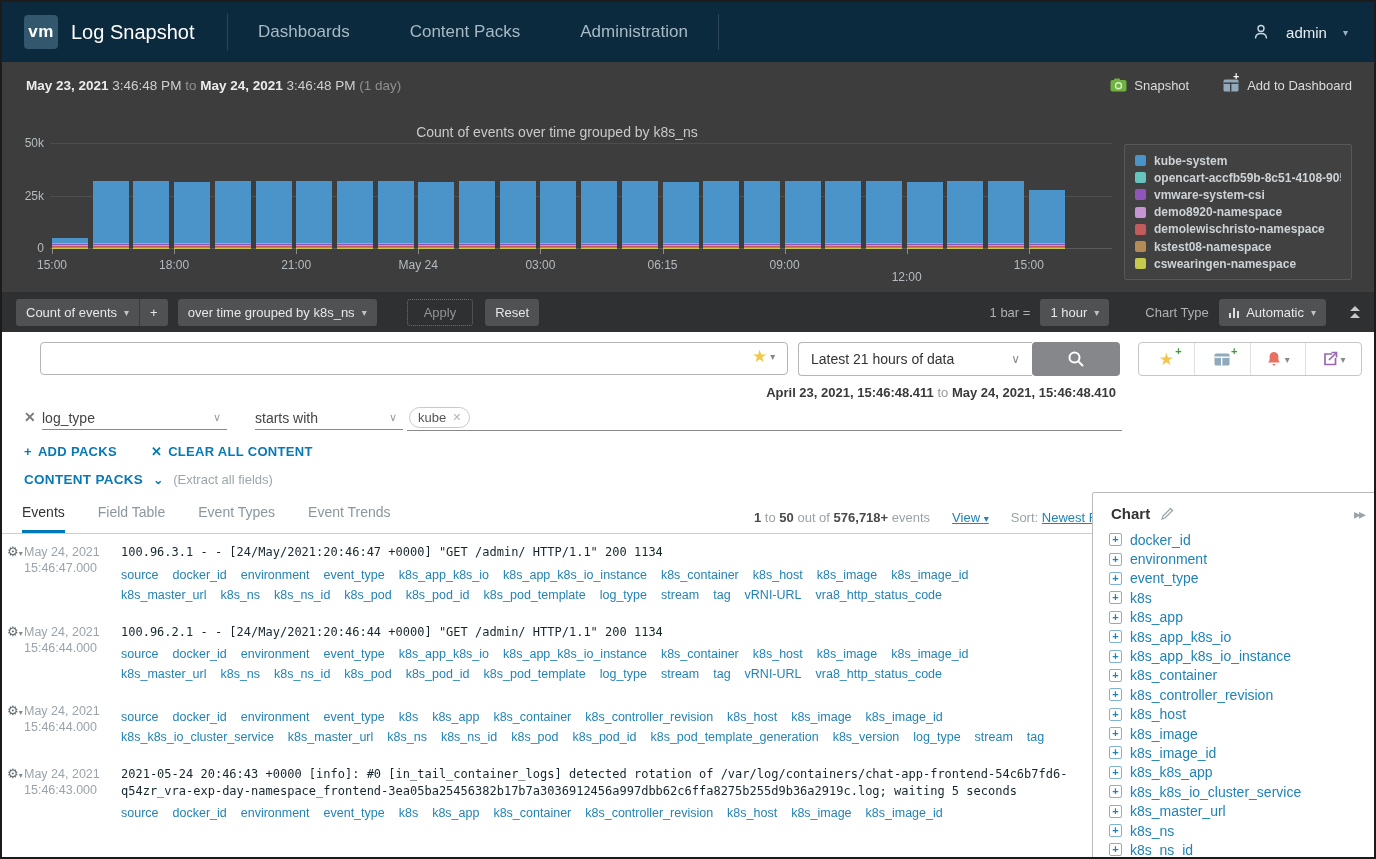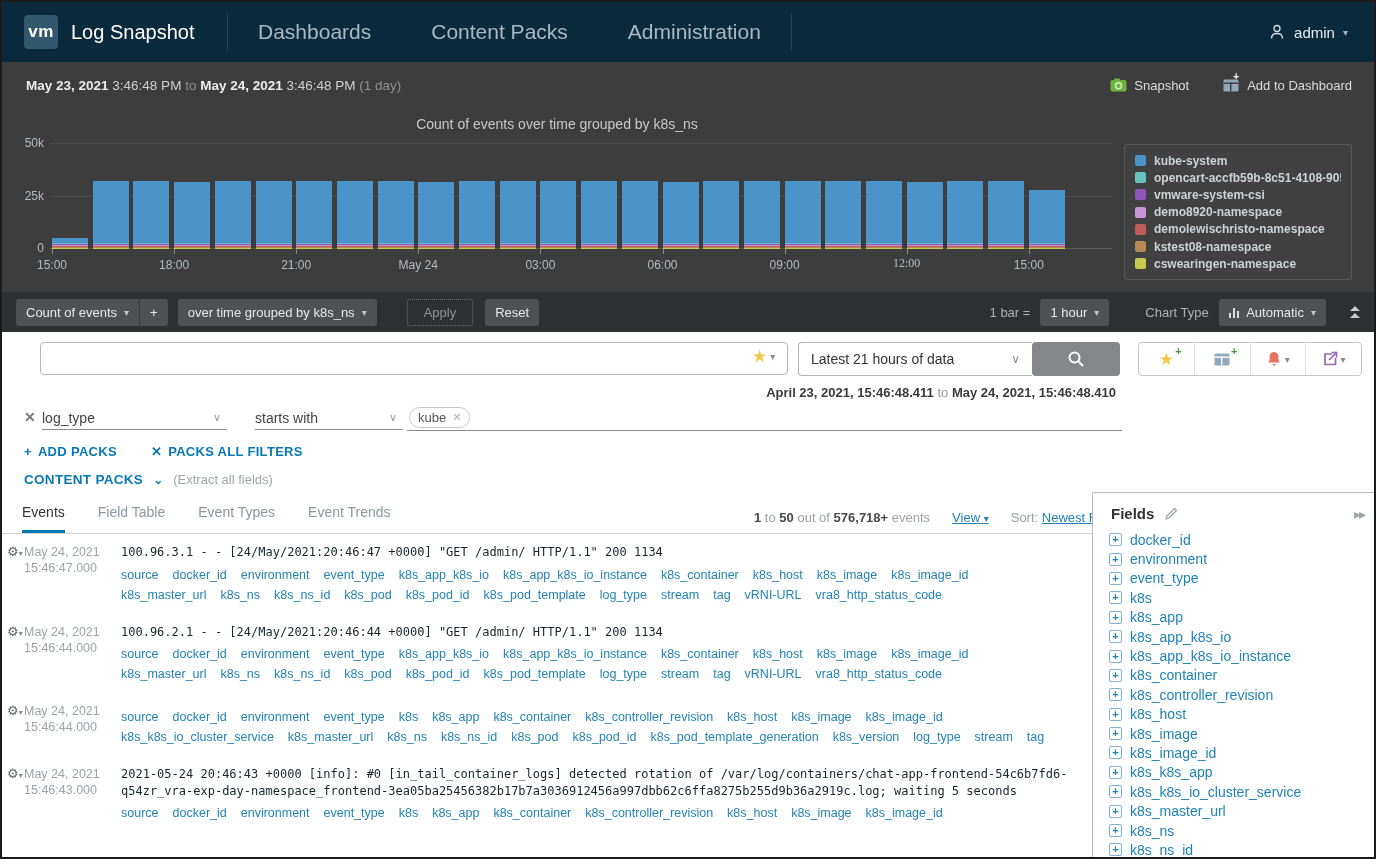--- a/index.html
+++ b/index.html
@@ -11,38 +11,38 @@
   
   .topnav { position:absolute; left:0; top:0; width:100%; height:60px;
             background:#0c2a3d; display:flex; align-items:stretch; }
   .brand { display:flex; align-items:center; padding-left:22px; width:225px; }
   .vm-logo { width:34px; height:34px; background:#33576d; border-radius:4px;
              color:#fff; font-weight:700; font-size:17px; display:flex;
              align-items:center; justify-content:center; letter-spacing:.5px; }
   .brand-name { color:#fff; font-size:20px; font-weight:400; margin-left:13px; }
   .nav-sep { width:1px; background:#2a4658; margin:12px 0; }
   .nav-item { display:flex; align-items:center; padding:11px 30px; color:#a7b9c4;
-              font-size:21px; cursor:pointer; }
+              font-size:17px; cursor:pointer; }
   .nav-item.active { background:#2d5066; color:#fff; }
-  .nav-user { margin-left:auto; display:flex; align-items:center; gap:8px;
+  .nav-user { margin-left:auto; display:flex; align-items:center; gap:16px;
               padding-right:26px; color:#e6edf1; font-size:15px; }
   .caret { font-size:10px; color:#9fb3c0; }
 
   
   .darkzone { position:absolute; left:0; top:60px; width:100%; height:230px; background:#3d3d3d; }
   .timebar { position:absolute; left:0; top:0; width:100%; height:46px; display:flex; align-items:center; }
   .timebar .dates { margin-left:24px; font-size:13.5px; color:#cfcfcf; }
   .timebar b { color:#ececec; font-weight:700; }
   .dim { color:#909090; }
   .timebar-actions { margin-left:auto; display:flex; align-items:center; gap:34px; padding-right:22px; }
   .tb-action { display:flex; align-items:center; gap:7px; color:#dcdcdc; font-size:13px; cursor:pointer; position:relative; }
   .plus-badge { position:absolute; top:-7px; left:10px; color:#fff; font-size:10px; font-weight:700; }
 
   .chartzone { position:absolute; left:0; top:46px; width:100%; height:184px; }
-  .chart-title { position:absolute; left:0; top:8px; width:1110px; text-align:center;
+  .chart-title { position:absolute; left:0; top:16px; width:1110px; text-align:center;
                  color:#c9c9c9; font-size:14px; }
   .gridline { position:absolute; left:48px; width:1062px; height:1px; background:#4d4d4d; }
   .baseline { position:absolute; left:48px; width:1062px; height:1px; background:#5a5a5a; }
   .ylab { position:absolute; width:38px; text-align:right; color:#b5bcc1; font-size:12px; }
   .xtick { position:absolute; width:1px; height:5px; background:#8a8a8a; }
   .xlab { position:absolute; transform:translateX(-50%); color:#b5bcc1; font-size:12px; white-space:nowrap; }
   .bar-seg { position:absolute; }
   .legend { position:absolute; right:22px; top:36px; width:228px; background:#414141;
             border:1px solid #585858; border-radius:2px; padding:7px 10px; }
   .legend-row { display:flex; align-items:center; gap:8px; height:17.2px; cursor:pointer; }
@@ -393,25 +393,25 @@
           <div class="xlab" style="left: 50px; top: 150px;">15:00</div>
           <div class="xtick" style="left: 172.1px; top: 141px;"></div>
           <div class="xlab" style="left: 172.1px; top: 150px;">18:00</div>
           <div class="xtick" style="left: 294.2px; top: 141px;"></div>
           <div class="xlab" style="left: 294.2px; top: 150px;">21:00</div>
           <div class="xtick" style="left: 416.3px; top: 141px;"></div>
           <div class="xlab" style="left: 416.3px; top: 150px;">May 24</div>
           <div class="xtick" style="left: 538.4px; top: 141px;"></div>
           <div class="xlab" style="left: 538.4px; top: 150px;">03:00</div>
           <div class="xtick" style="left: 660.5px; top: 141px;"></div>
-          <div class="xlab" style="left: 660.5px; top: 150px;">06:00</div>
+          <div class="xlab" style="left: 660.5px; top: 150px;">06:15</div>
           <div class="xtick" style="left: 782.6px; top: 141px;"></div>
           <div class="xlab" style="left: 782.6px; top: 150px;">09:00</div>
           <div class="xtick" style="left: 904.7px; top: 141px;"></div>
-          <div class="xlab" style="left: 904.7px; top: 148px; font-family: Liberation Serif, serif;">12:00</div>
+          <div class="xlab" style="left: 904.7px; top: 162px;">12:00</div>
           <div class="xtick" style="left: 1026.8px; top: 141px;"></div>
           <div class="xlab" style="left: 1026.8px; top: 150px;">15:00</div>
         </div>
       <div class="legend" id="legend">
           <div class="legend-row">
             <span class="swatch" style="background: rgb(74, 148, 201);"></span>
             <span class="legend-label">kube-system</span>
           </div>
           <div class="legend-row">
             <span class="swatch" style="background: rgb(102, 195, 189);"></span>
@@ -551,21 +551,21 @@
       </div>
     </div>
 
     <div class="blue-action-row">
       <div class="blue-action">
         <span>+</span>
           <span>ADD PACKS</span>
       </div>
       <div class="blue-action">
         <span>✕</span>
-          <span>PACKS ALL FILTERS</span>
+          <span>CLEAR ALL CONTENT</span>
       </div>
     </div>
 
     <div class="cp-row">
       <span class="cp-label">CONTENT PACKS</span>
       <span class="cp-caret">⌄</span>
       <span class="cp-extract">(Extract all fields)</span>
     </div>
 
     <div class="tabs">
@@ -636,21 +636,21 @@
     </div>
     <div class="ev-body">
       <div class="ev-msg">2021-05-24 20:46:43 +0000 [info]: #0 [in_tail_container_logs] detected rotation of /var/log/containers/chat-app-frontend-54c6b7fd6-q54zr_vra-exp-day-namespace_frontend-3ea05ba25456382b17b7a3036912456a997dbb62c6ffa8275b255d9b36a2919c.log; waiting 5 seconds</div>
       <div class="ev-fields"><span class="field-link">source</span><span class="field-link">docker_id</span><span class="field-link">environment</span><span class="field-link">event_type</span><span class="field-link">k8s</span><span class="field-link">k8s_app</span><span class="field-link">k8s_container</span><span class="field-link">k8s_controller_revision</span><span class="field-link">k8s_host</span><span class="field-link">k8s_image</span><span class="field-link">k8s_image_id</span></div>
     </div>
   </div>
       </div>
 
     <div class="fields-panel">
       <div class="fields-head">
-        <span class="fields-title">Fields</span>
+        <span class="fields-title">Chart</span>
         <svg class="pencil" width="15" height="15" viewBox="0 0 15 15">
           <path d="M2 13 L3 10 L10.5 2.5 L12.5 4.5 L5 12 Z" fill="none" stroke="#9aa5ab" stroke-width="1.3"></path>
         </svg>
         <span class="dbl-chev">▸▸</span>
       </div>
       <div class="fields-list">
           <div class="field-row">
     <span class="plusbox">+</span>
     <span class="field-name">docker_id</span>
   </div>

